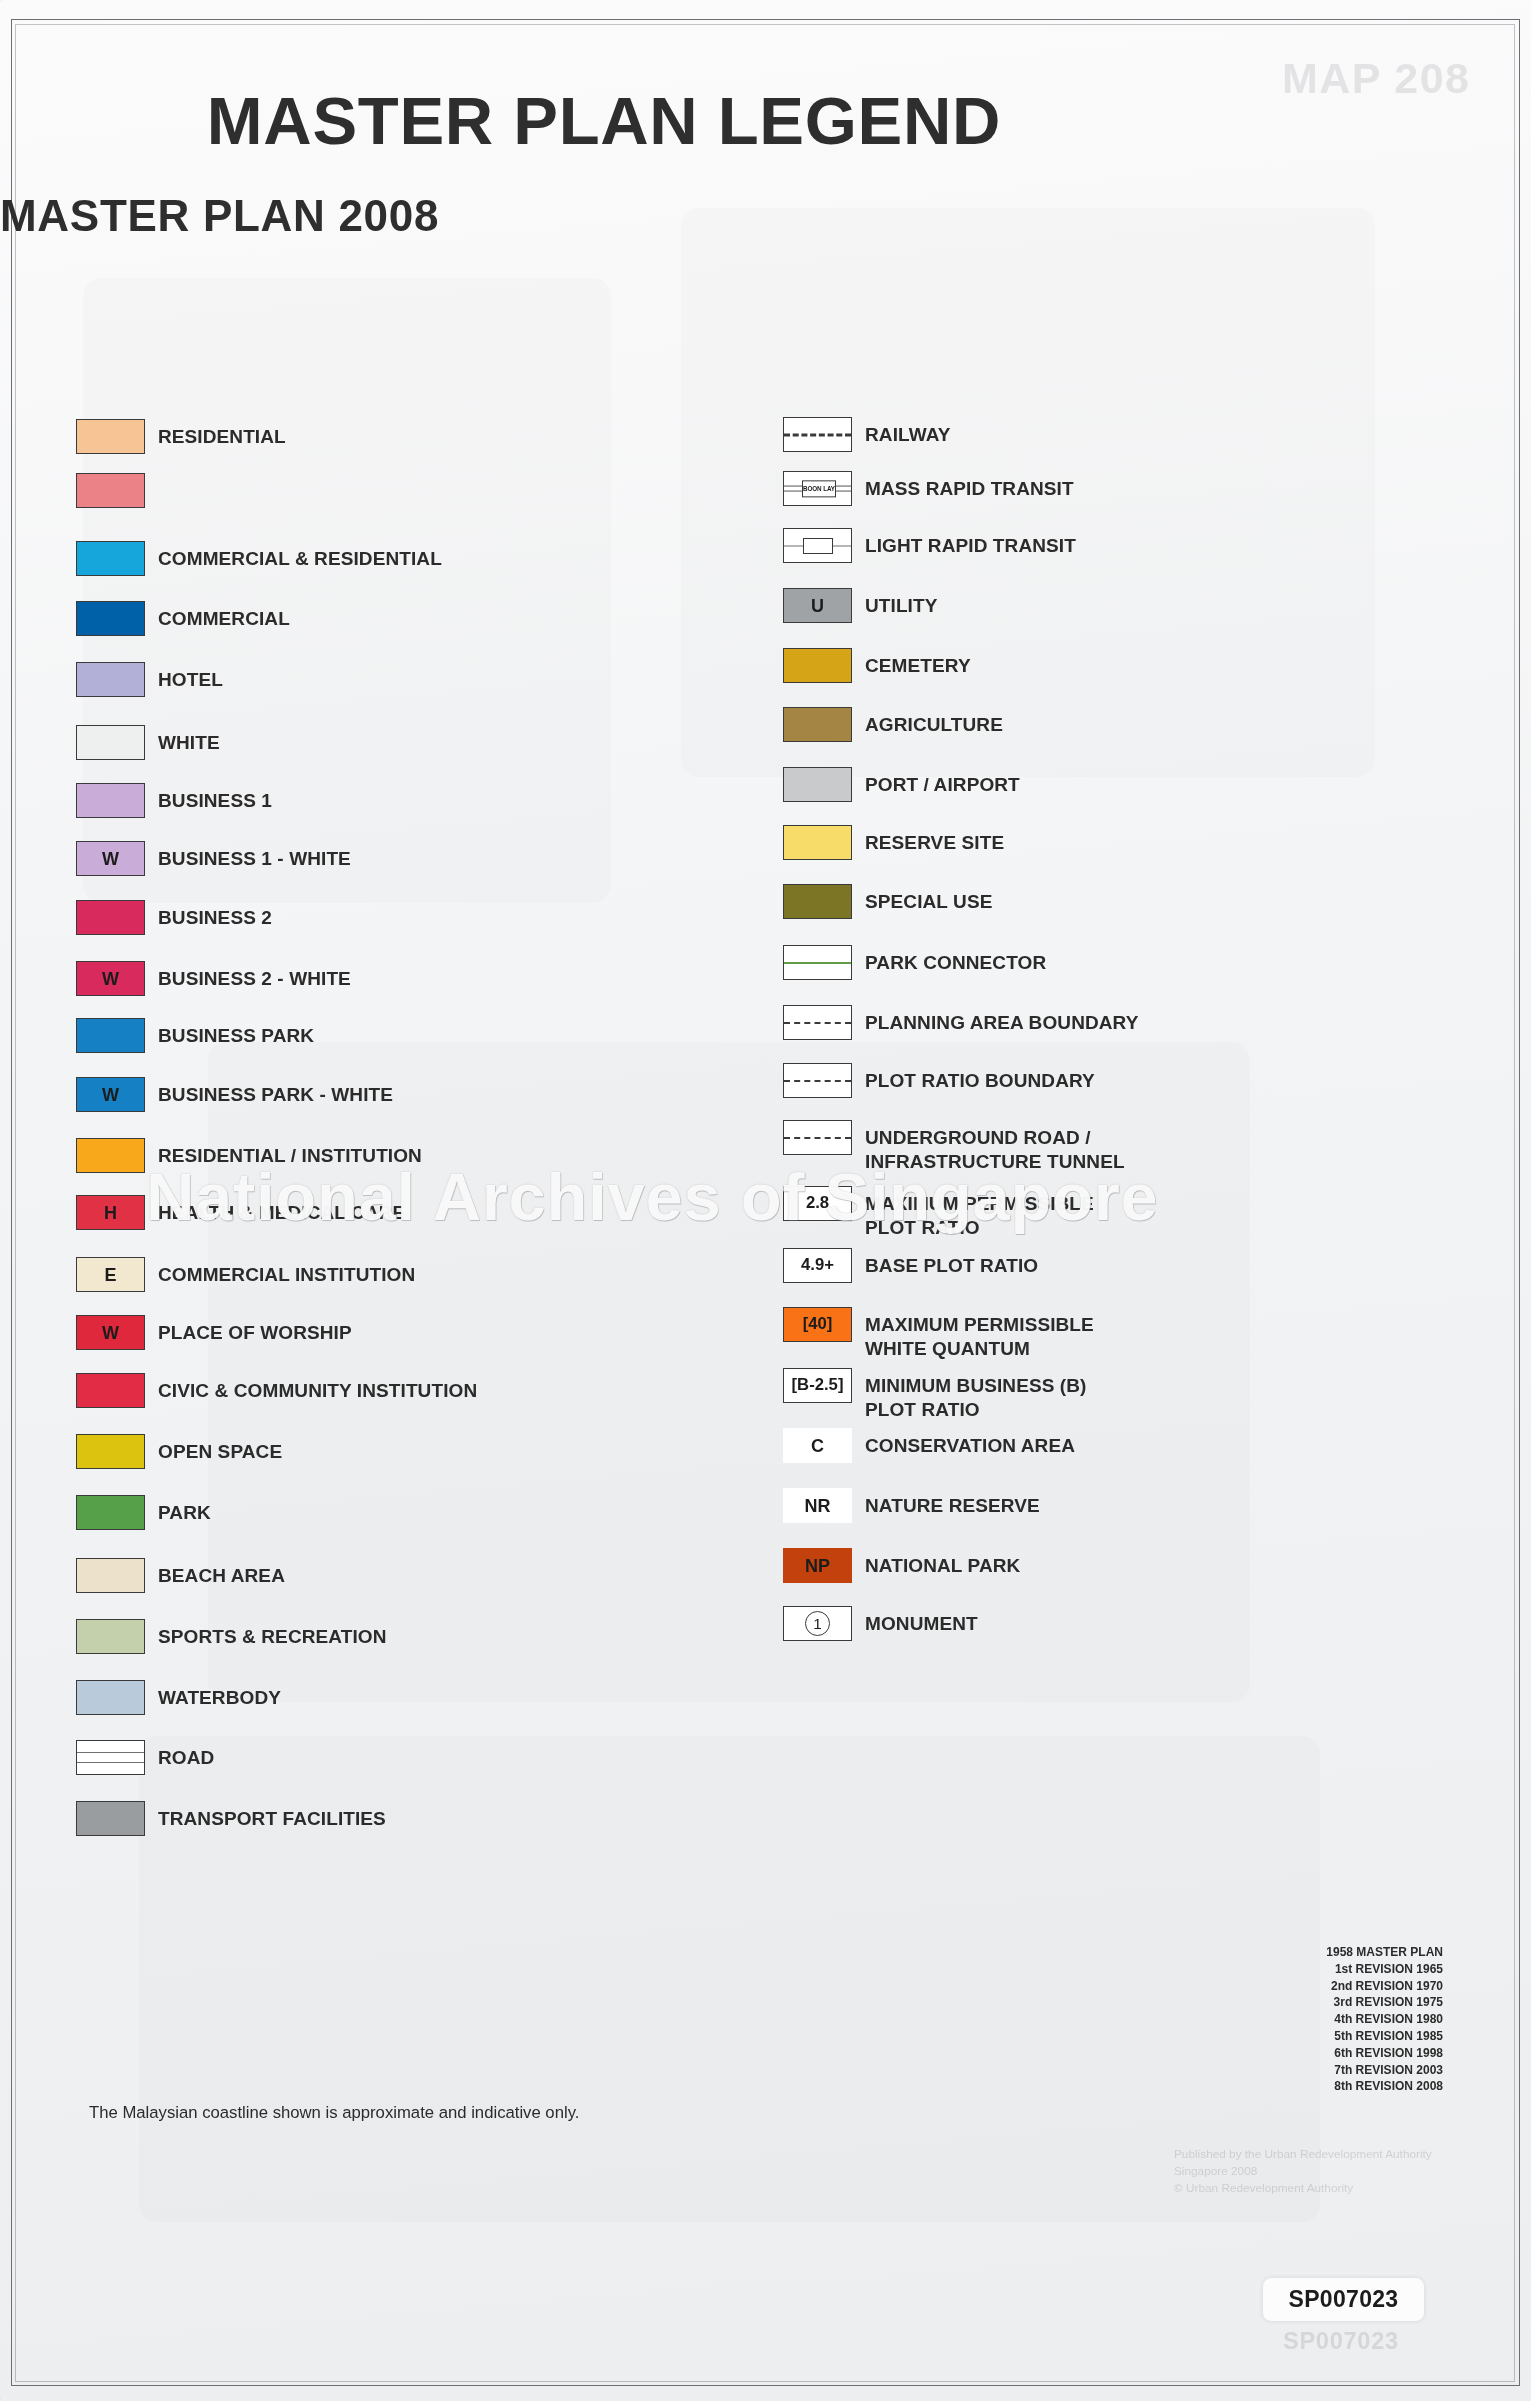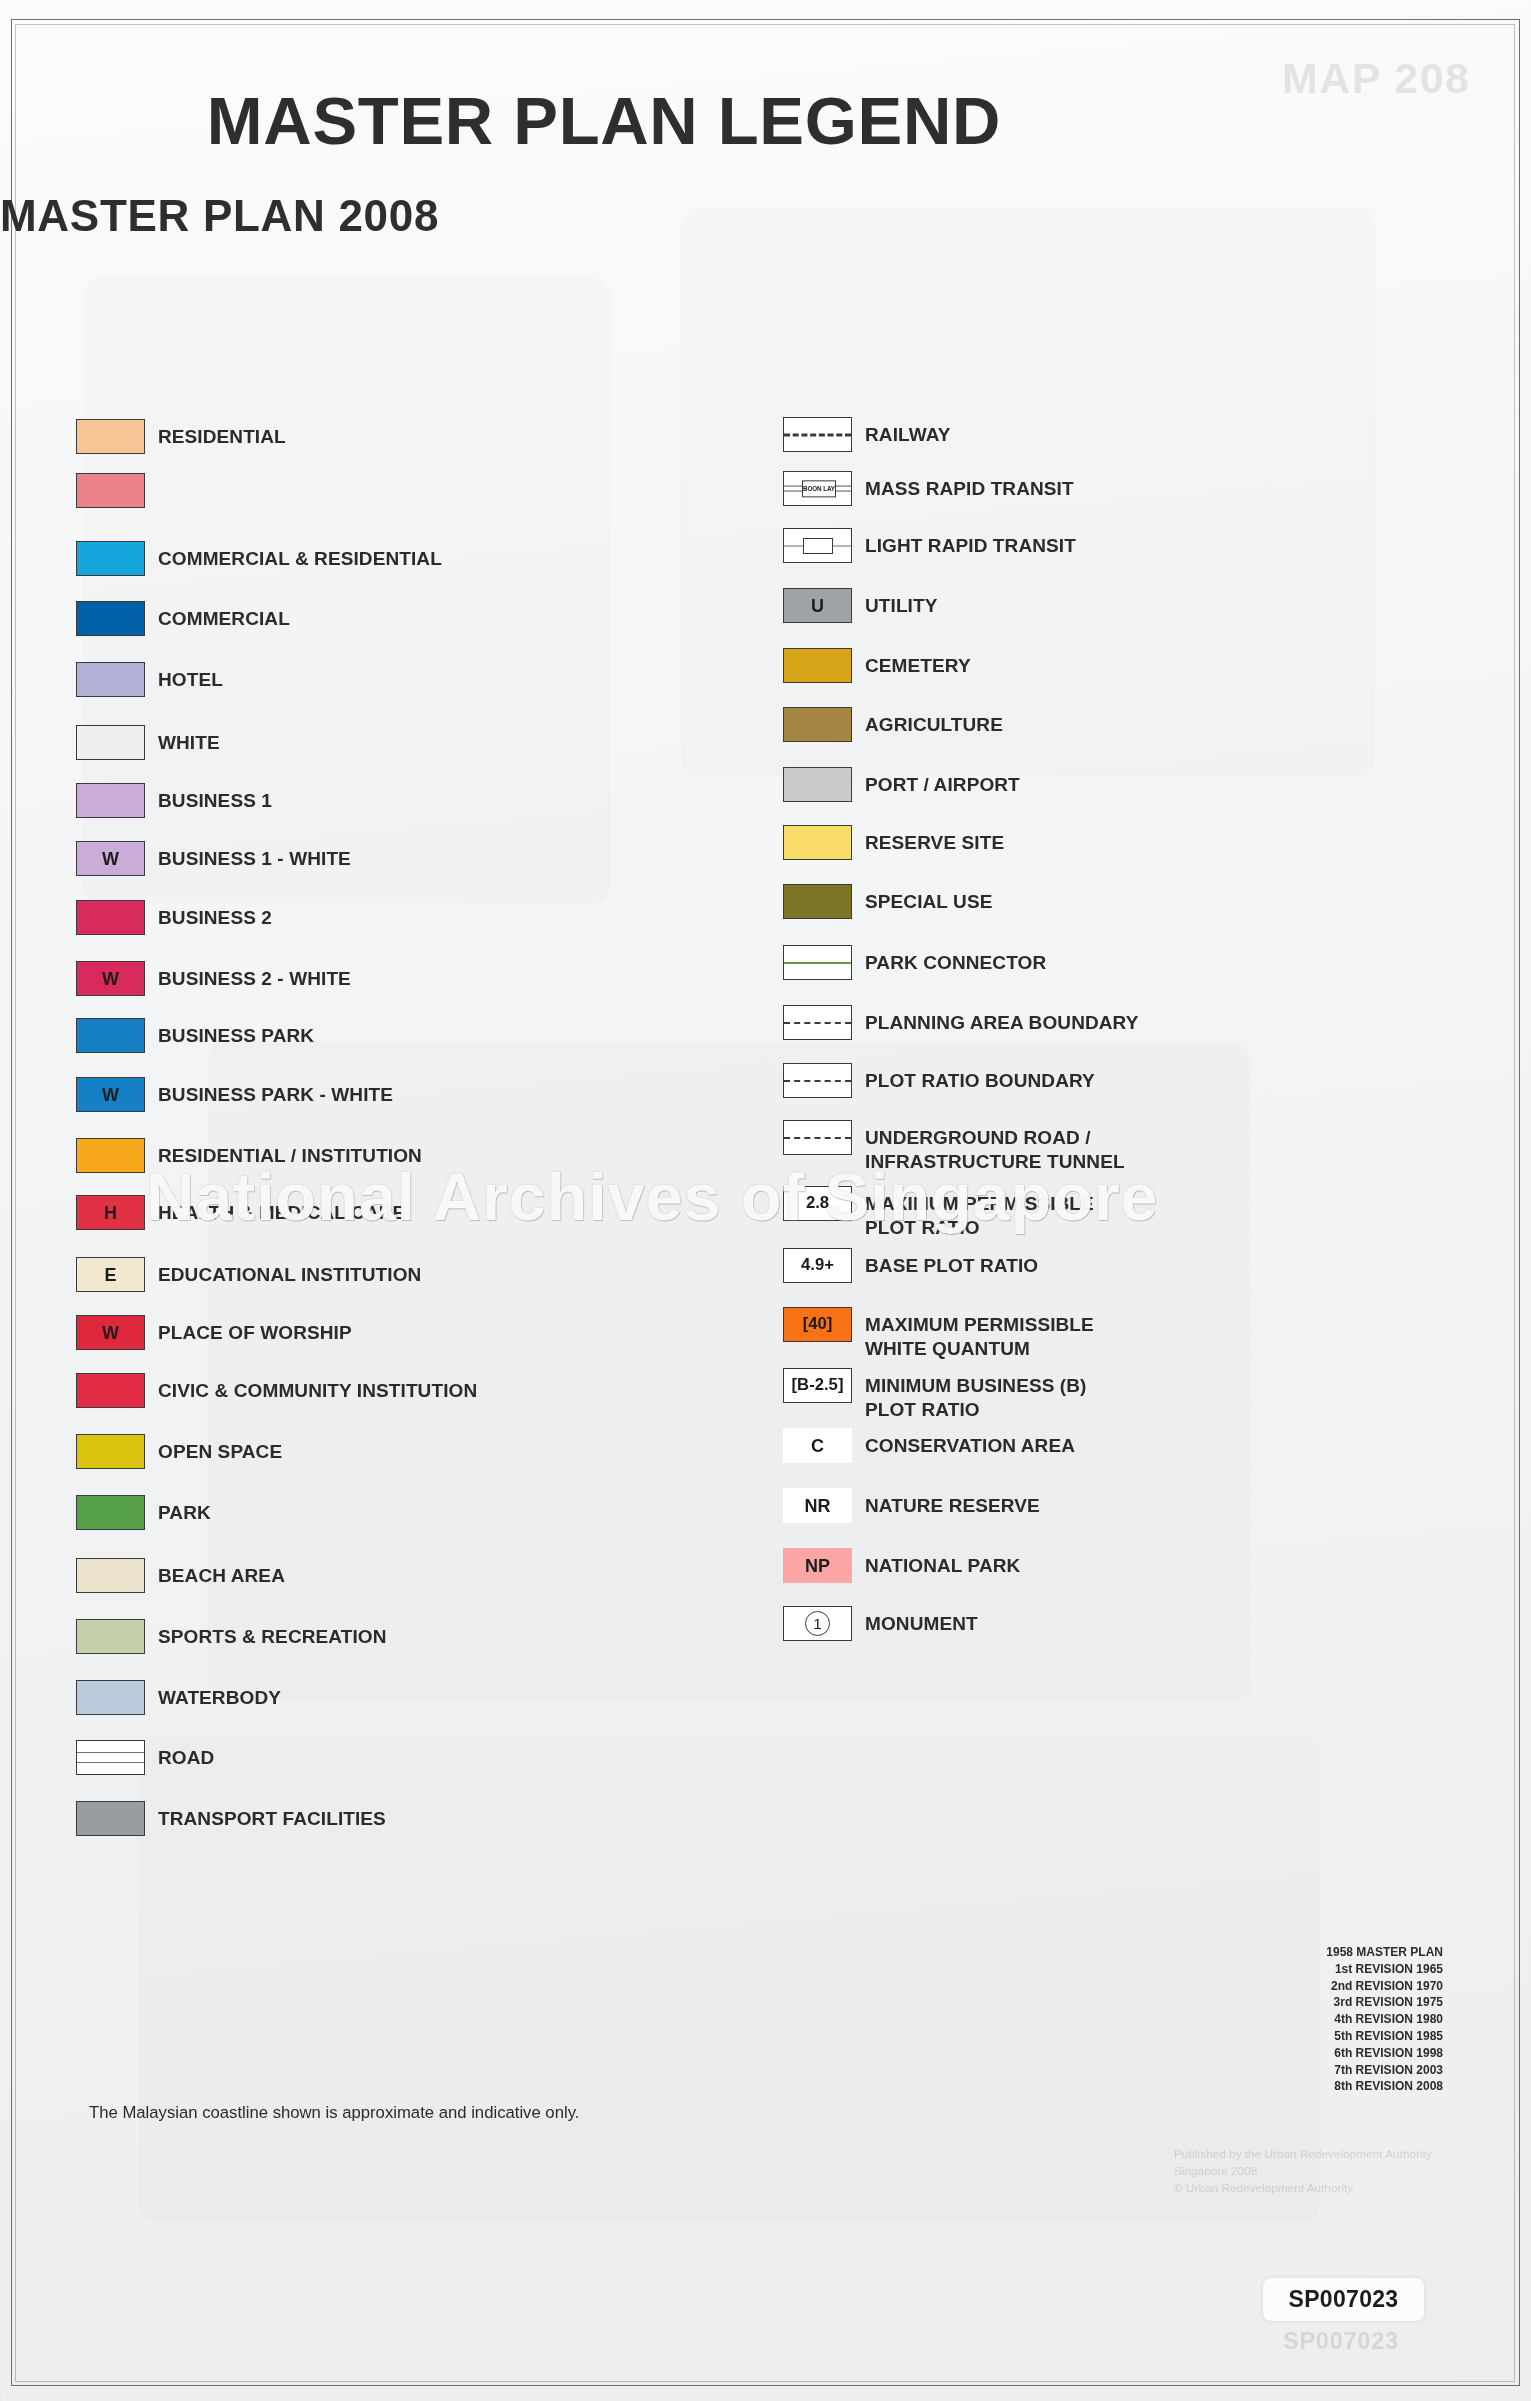--- a/index.html
+++ b/index.html
@@ -248,21 +248,21 @@
         </div>
       </div>
       <div class="lbl">HEALTH &amp; MEDICAL CARE</div>
     </div>
     <div class="row" style="top: 838px;">
       <div class="sw-wrap">
         <div class="sw" style="background: rgb(242, 232, 208);">
           <span class="sw-letter">E</span>
         </div>
       </div>
-      <div class="lbl">EDUCATIONAL INSTITUTION</div>
+      <div class="lbl">COMMERCIAL INSTITUTION</div>
     </div>
     <div class="row" style="top: 896px;">
       <div class="sw-wrap">
         <div class="sw" style="background: rgb(224, 40, 60);">
           <span class="sw-letter">W</span>
         </div>
       </div>
       <div class="lbl">PLACE OF WORSHIP</div>
     </div>
     <div class="row" style="top: 954px;">
@@ -460,21 +460,21 @@
     <div class="row" style="top: 1071px;">
       <div class="sw-wrap">
         <div class="sw dashdot" style="background: rgb(255, 255, 255); border: none;">
           <span class="sw-letter">NR</span>
         </div>
       </div>
       <div class="lbl">NATURE RESERVE</div>
     </div>
     <div class="row" style="top: 1131px;">
       <div class="sw-wrap">
-        <div class="sw dashdot" style="background: #fca5a5; border: none; align-items: center;">
+        <div class="sw dashdot" style="background: #c2410c; border: none; align-items: center;">
           <span class="sw-letter">NP</span>
         </div>
       </div>
       <div class="lbl">NATIONAL PARK</div>
     </div>
     <div class="row" style="top: 1189px;">
       <div class="sw-wrap">
         <div class="sw" style="background: rgb(255, 255, 255);">
           <div class="monument-circle">1</div>
         </div>

